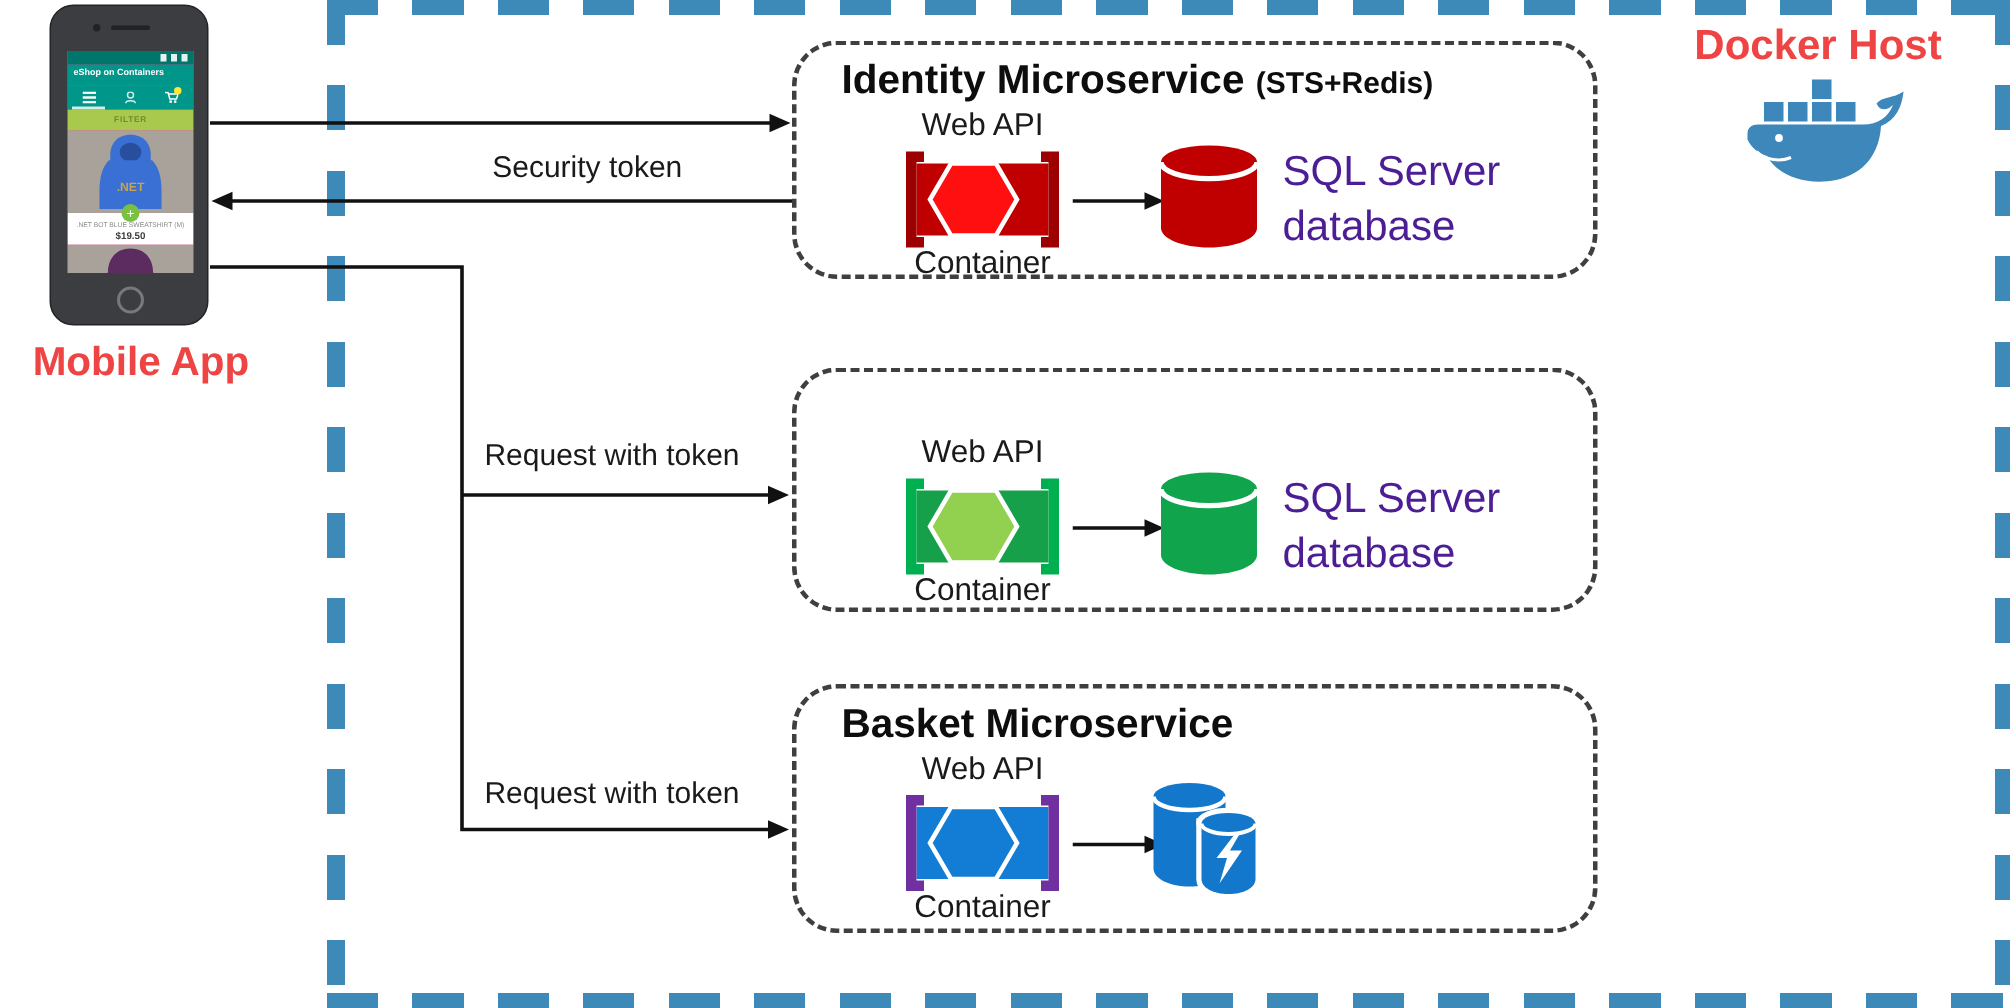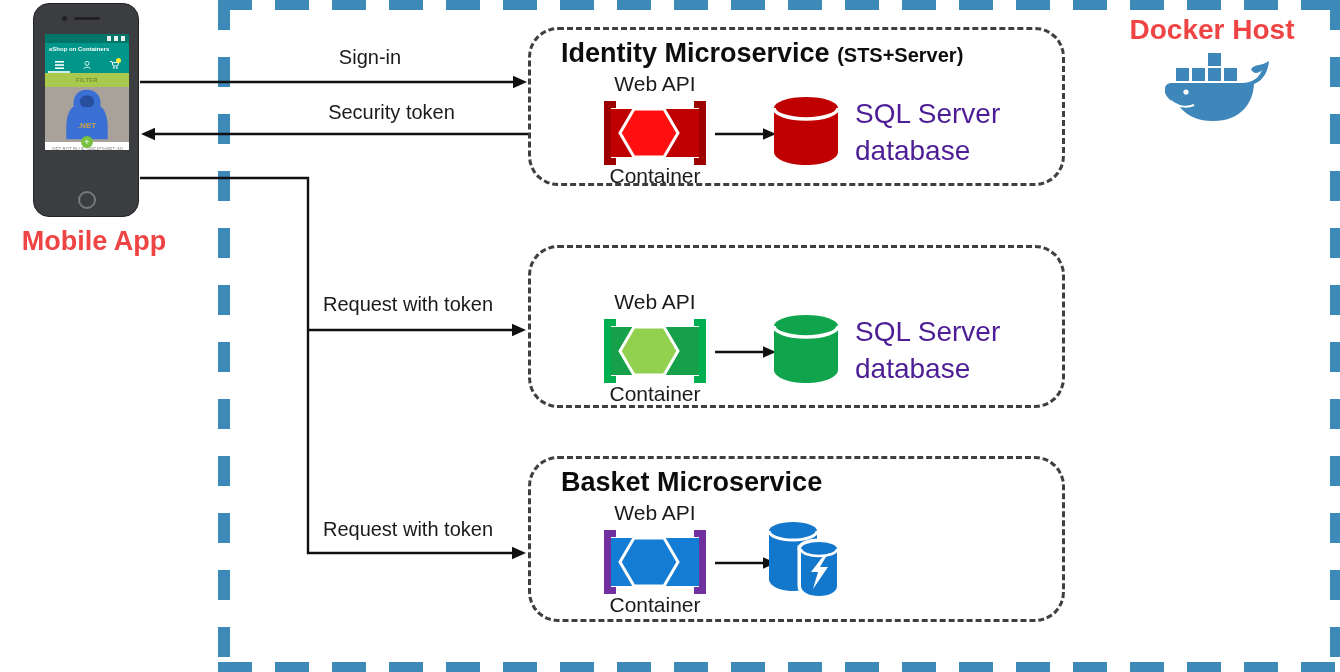--- a/index.html
+++ b/index.html
@@ -29,21 +29,21 @@
 
   
   .phone { position: absolute; left: 33px; top: 3px; width: 106px; height: 214px;
            background: #3c3d41; border: 1px solid #232427; border-radius: 16px; }
   .phone-speaker { position: absolute; left: 40px; top: 13px; width: 26px; height: 3px;
                    background: #222; border-radius: 2px; }
   .phone-camera { position: absolute; left: 28px; top: 12px; width: 5px; height: 5px;
                   background: #222; border-radius: 50%; }
   .phone-home { position: absolute; left: 44px; top: 187px; width: 18px; height: 18px;
                 border: 2px solid #77787c; border-radius: 50%; }
-  .phone-screen { position: absolute; left: 11px; top: 30px; width: 84px; height: 116px;
+  .phone-screen { position: absolute; left: 11px; top: 30px; width: 84px; height: 148px;
                   background: #ec4899; overflow: hidden; }
   .scr-status { height: 9px; background: #00766b; position: relative; }
   .scr-status .blip { position: absolute; top: 2px; width: 4px; height: 5px; background: #fff; opacity: .9; }
   .scr-appbar { height: 14px; background: #00968a; color: #fff; font-size: 6px; font-weight: bold;
                 padding: 3px 0 0 4px; }
   .scr-tabs { height: 16px; background: #00968a; display: flex; align-items: center;
               justify-content: space-around; position: relative; }
   .scr-tabs .underline { position: absolute; left: 3px; bottom: 0; width: 22px; height: 2px; background: #cfeeea; }
   .scr-tabs .badge { position: absolute; right: 8px; top: 1px; width: 5px; height: 5px;
                      background: #ffe835; border-radius: 50%; }
@@ -179,29 +179,28 @@
     <line class="line" x1="140" y1="82" x2="515" y2="82"></line>
     <polygon class="head" points="527,82 513,75.8 513,88.2"></polygon>
     <line class="line" x1="528" y1="134" x2="153" y2="134"></line>
     <polygon class="head" points="141,134 155,127.8 155,140.2"></polygon>
     <path class="line" d="M140,178 L308,178 L308,553 L513,553"></path>
     <polygon class="head" points="526,553 512,546.8 512,559.2"></polygon>
     <line class="line" x1="308" y1="330" x2="513" y2="330"></line>
     <polygon class="head" points="526,330 512,323.8 512,336.2"></polygon>
   </svg>
 
-  <div class="conn-label lbl-signin">Sign-in</div>
   <div class="conn-label lbl-sectoken">Security token</div>
   <div class="conn-label lbl-req1">Request with token</div>
   <div class="conn-label lbl-req2">Request with token</div>
 
   <div class="svc-box" id="svc-identity">
     <div class="svc-title">
       <span>Identity Microservice</span>
-      <span class="svc-subtitle">(STS+Server)</span>
+      <span class="svc-subtitle">(STS+Redis)</span>
     </div>
     <div class="webapi-label">Web API</div>
     <div class="cont-icon">
       <svg width="104" height="66" viewBox="0 0 104 66">
         <rect class="c-rect-red" x="8" y="9" width="88" height="48"></rect>
         <path class="c-br-red" d="M13,1 L1,1 L1,65 L13,65 L13,58 L8,58 L8,8 L13,8 Z"></path>
         <path class="c-br-red" d="M91,1 L103,1 L103,65 L91,65 L91,58 L96,58 L96,8 L91,8 Z"></path>
         <polygon class="c-hex-red" points="17,33 31,9 61,9 75,33 61,57 31,57" stroke="#fff" stroke-width="3"></polygon>
       </svg>
     </div>

